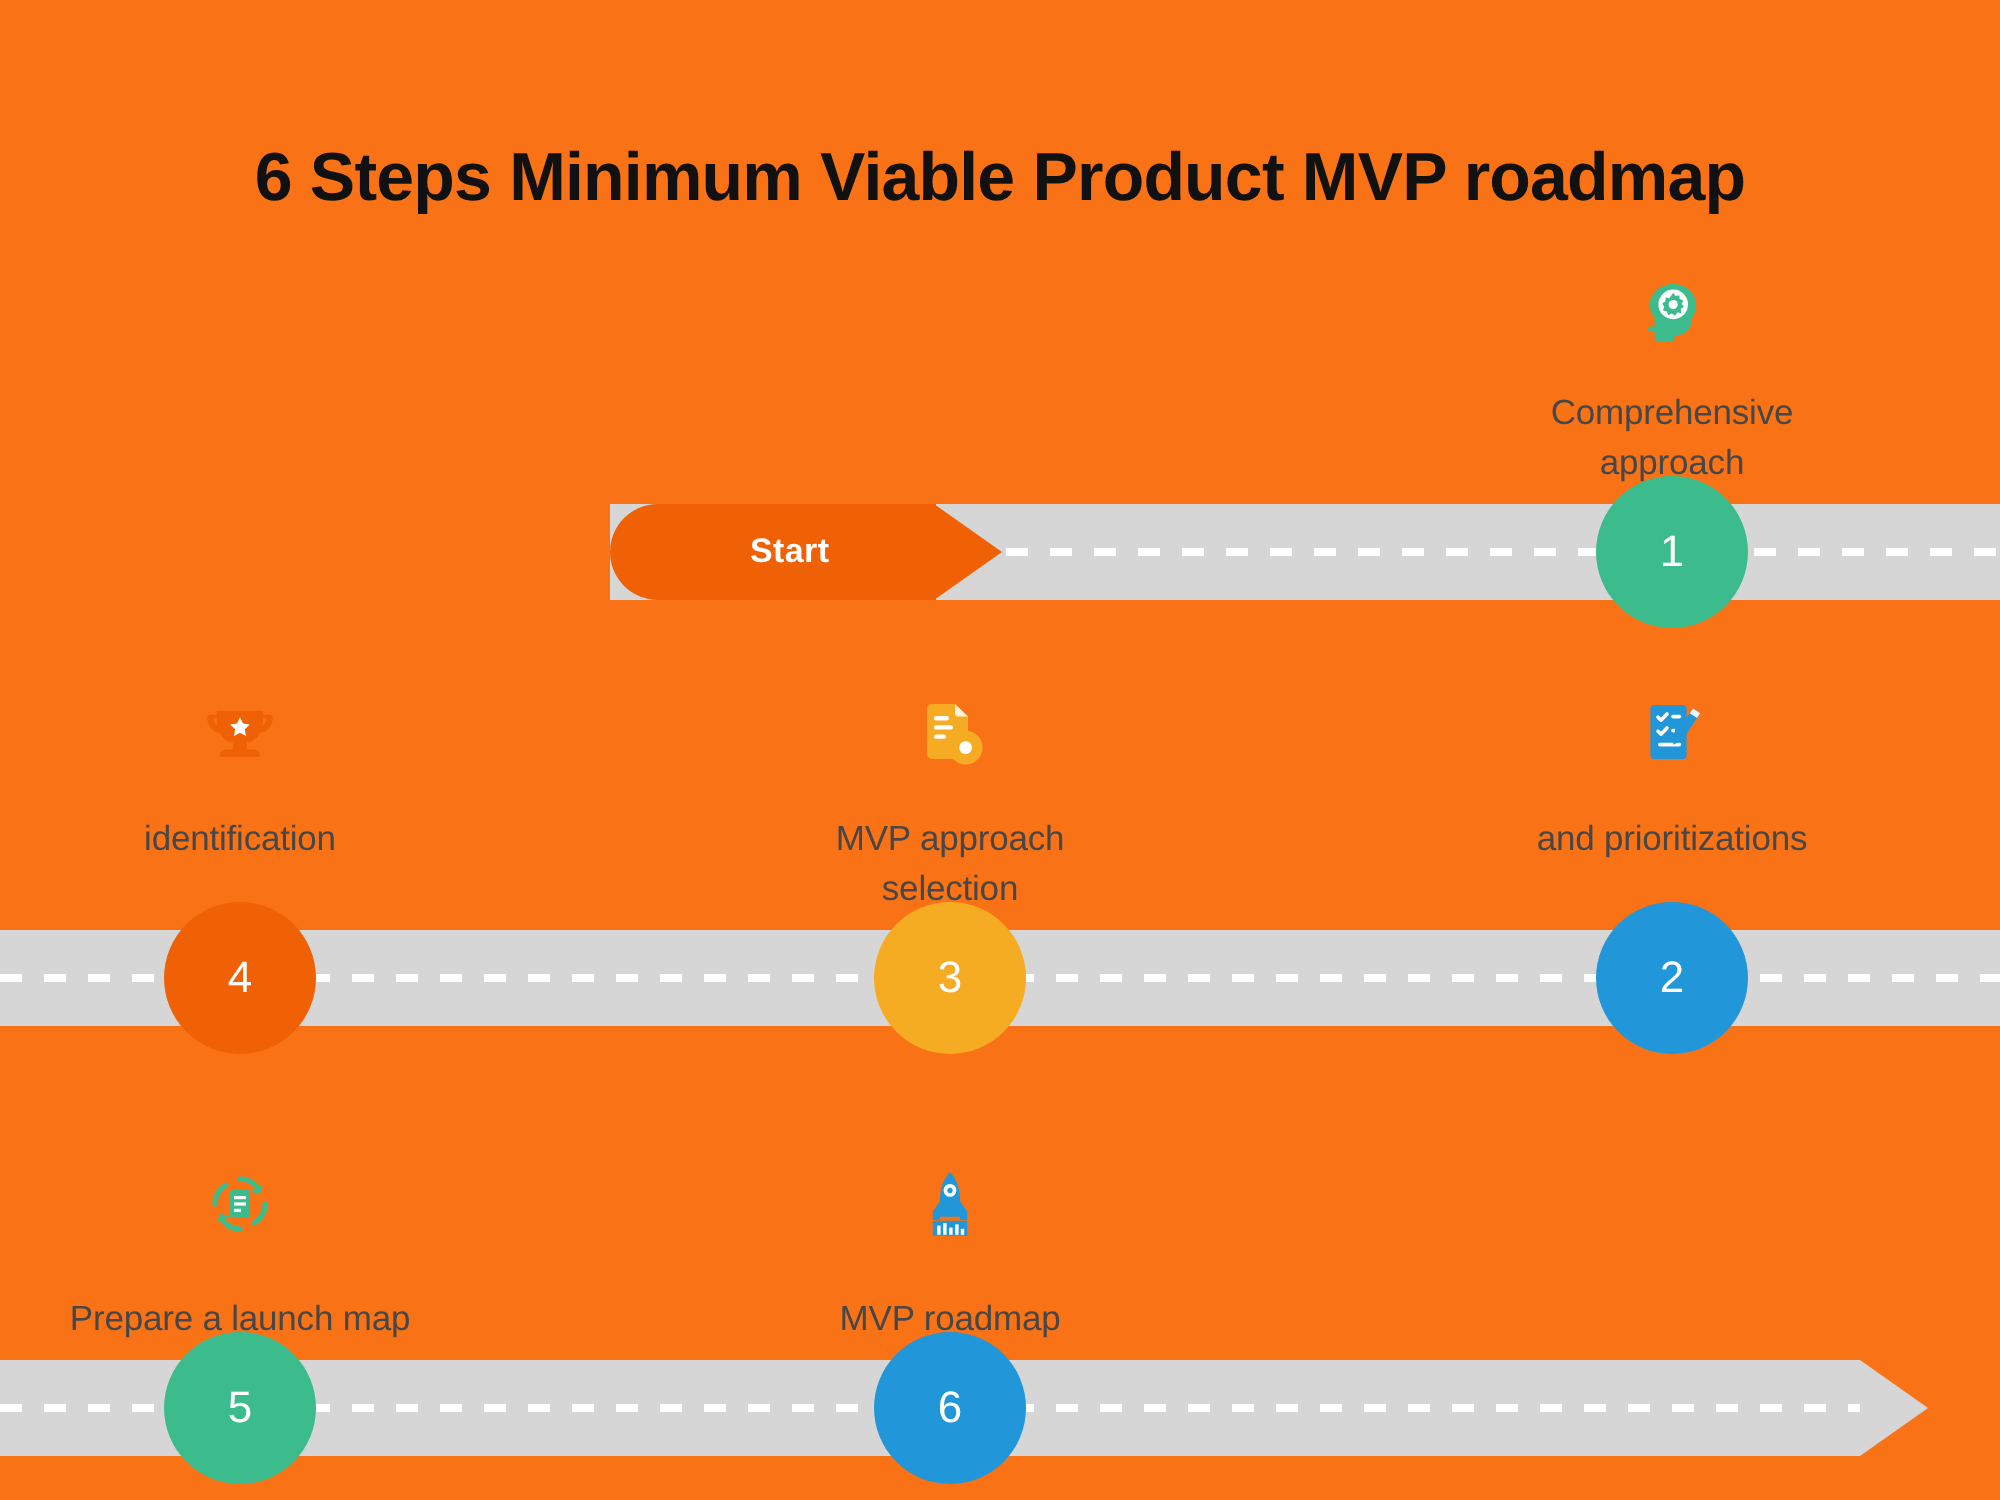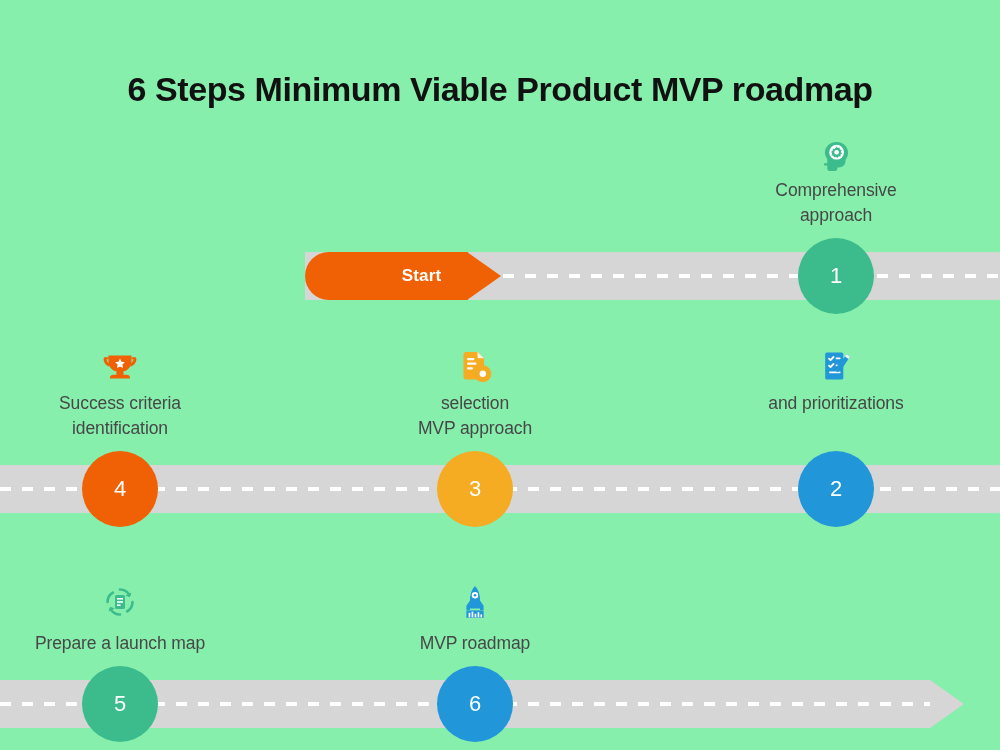--- a/index.html
+++ b/index.html
@@ -14,21 +14,21 @@
     overflow: hidden;
     font-family: "Liberation Sans", sans-serif;
     -webkit-font-smoothing: antialiased;
   }
 
   .stage {
     position: absolute;
     inset: 0;
     width: 1000px;
     height: 750px;
-    background: #86efac;
+    background: #f97316;
   }
 
   
   .title {
     position: absolute;
     left: 0;
     top: 70px;
     width: 1000px;
     text-align: center;
     font-size: 34px;
@@ -69,21 +69,21 @@
 
   
   .start-arrow {
     position: absolute;
     height: 48px;
     background: #ef6104;
     border-top-left-radius: 24px;
     border-bottom-left-radius: 24px;
     display: flex;
     align-items: center;
-    justify-content: center;
+    justify-content: flex-start;
   }
   .start-arrow .tip {
     position: absolute;
     right: -33px;
     top: 0;
     width: 0;
     height: 0;
     border-top: 24px solid transparent;
     border-bottom: 24px solid transparent;
     border-left: 34px solid #ef6104;
@@ -112,20 +112,21 @@
     font-weight: 500;
     box-sizing: border-box;
   }
   .step-label {
     position: absolute;
     text-align: center;
     font-size: 17.5px;
     line-height: 25px;
     color: #474747;
     letter-spacing: -0.1px;
+    margin-top: 16px;
   }
   .step-icon {
     position: absolute;
     width: 44px;
     height: 44px;
     display: flex;
     align-items: center;
     justify-content: center;
   }
   .step-icon svg { display: block; }
@@ -168,42 +169,41 @@
 
   <div class="step-icon" style="left:98px; top:344px;">
     <svg width="40" height="40" viewBox="0 0 40 40">
       <path d="M8.5 9.5h23v5.2c0 5.6-3.6 10-8 10.6v3.4h3.2c1.8 0 3.3 1.2 3.3 2.7v1.1H9.9v-1.1c0-1.5 1.5-2.7 3.3-2.7h3.2v-3.4c-4.4-0.6-8-5-8-10.6V9.5z" fill="#ef6104"></path>
       <path d="M8.4 11.2H5.2c-0.9 0-1.6 0.7-1.6 1.6 0 3.9 2.5 7.1 5.9 7.8v-3.2c-1.6-0.7-2.7-2.3-2.8-4.1h1.7v-2.1z" fill="#ef6104"></path>
       <path d="M31.6 11.2h3.2c0.9 0 1.6 0.7 1.6 1.6 0 3.9-2.5 7.1-5.9 7.8v-3.2c1.6-0.7 2.7-2.3 2.8-4.1h-1.7v-2.1z" fill="#ef6104"></path>
       <path d="M20 12.6l1.5 3.1 3.4 0.5-2.5 2.4 0.6 3.4-3-1.6-3 1.6 0.6-3.4-2.5-2.4 3.4-0.5z" fill="#ffffff"></path>
     </svg>
   </div>
   <div class="step-label" style="left:0px; top:391px; width:240px;">
-    <div>Success criteria</div>
     <div>identification</div>
   </div>
   <div class="step-circle" style="left:82px; top:451px; background:#ef6104;">
     <span>4</span>
   </div>
 
   <div class="step-icon" style="left:453px; top:344px;">
     <svg width="40" height="40" viewBox="0 0 40 40">
       <path d="M11 6h11.5l6.5 6.3V31c0 1.4-1.1 2.5-2.5 2.5H11c-1.4 0-2.5-1.1-2.5-2.5V8.5C8.5 7.1 9.6 6 11 6z" fill="#f5ab22"></path>
       <path d="M22.5 6l6.5 6.3h-5.1c-0.8 0-1.4-0.6-1.4-1.4V6z" fill="#ffffff" opacity="0.85"></path>
       <rect x="12" y="12" width="7.5" height="2.2" rx="1.1" fill="#ffffff"></rect>
       <rect x="12" y="16.6" width="9.5" height="2.2" rx="1.1" fill="#ffffff"></rect>
       <rect x="12" y="21.2" width="6" height="2.2" rx="1.1" fill="#ffffff"></rect>
       <circle cx="27.8" cy="27.8" r="8.5" fill="#f5ab22"></circle>
       <path d="M27.8 20.8l1.3 1.9 2.3-0.5 0.3 2.3 2.1 0.9-1.1 2 1.4 1.8-1.9 1.3 0.2 2.4-2.3-0.2-1.4 1.9-2-1.3-2.2 0.9-0.8-2.2-2.3-0.6 0.7-2.2-1.2-2 1.9-1.2 0.1-2.4 2.3 0.4z" fill="#f5ab22"></path>
       <circle cx="27.8" cy="27.8" r="3.2" fill="#ffffff"></circle>
     </svg>
   </div>
   <div class="step-label" style="left:355px; top:391px; width:240px;">
+    <div>MVP approach</div>
     <div>selection</div>
-    <div>MVP approach</div>
   </div>
   <div class="step-circle" style="left:437px; top:451px; background:#f5ab22;">
     <span>3</span>
   </div>
 
   <div class="step-icon" style="left:814px; top:344px;">
     <svg width="40" height="40" viewBox="0 0 40 40">
       <path d="M11 6.5h14.5c1 0 1.8 0.8 1.8 1.8v23.4c0 1-0.8 1.8-1.8 1.8H11c-1 0-1.8-0.8-1.8-1.8V8.3c0-1 0.8-1.8 1.8-1.8z" fill="#2196d9"></path>
       <path d="M13 12.6l1.5 1.5 3-3.1" stroke="#ffffff" stroke-width="1.8" fill="none" stroke-linecap="round" stroke-linejoin="round"></path>
       <path d="M13 19.6l1.5 1.5 3-3.1" stroke="#ffffff" stroke-width="1.8" fill="none" stroke-linecap="round" stroke-linejoin="round"></path>

